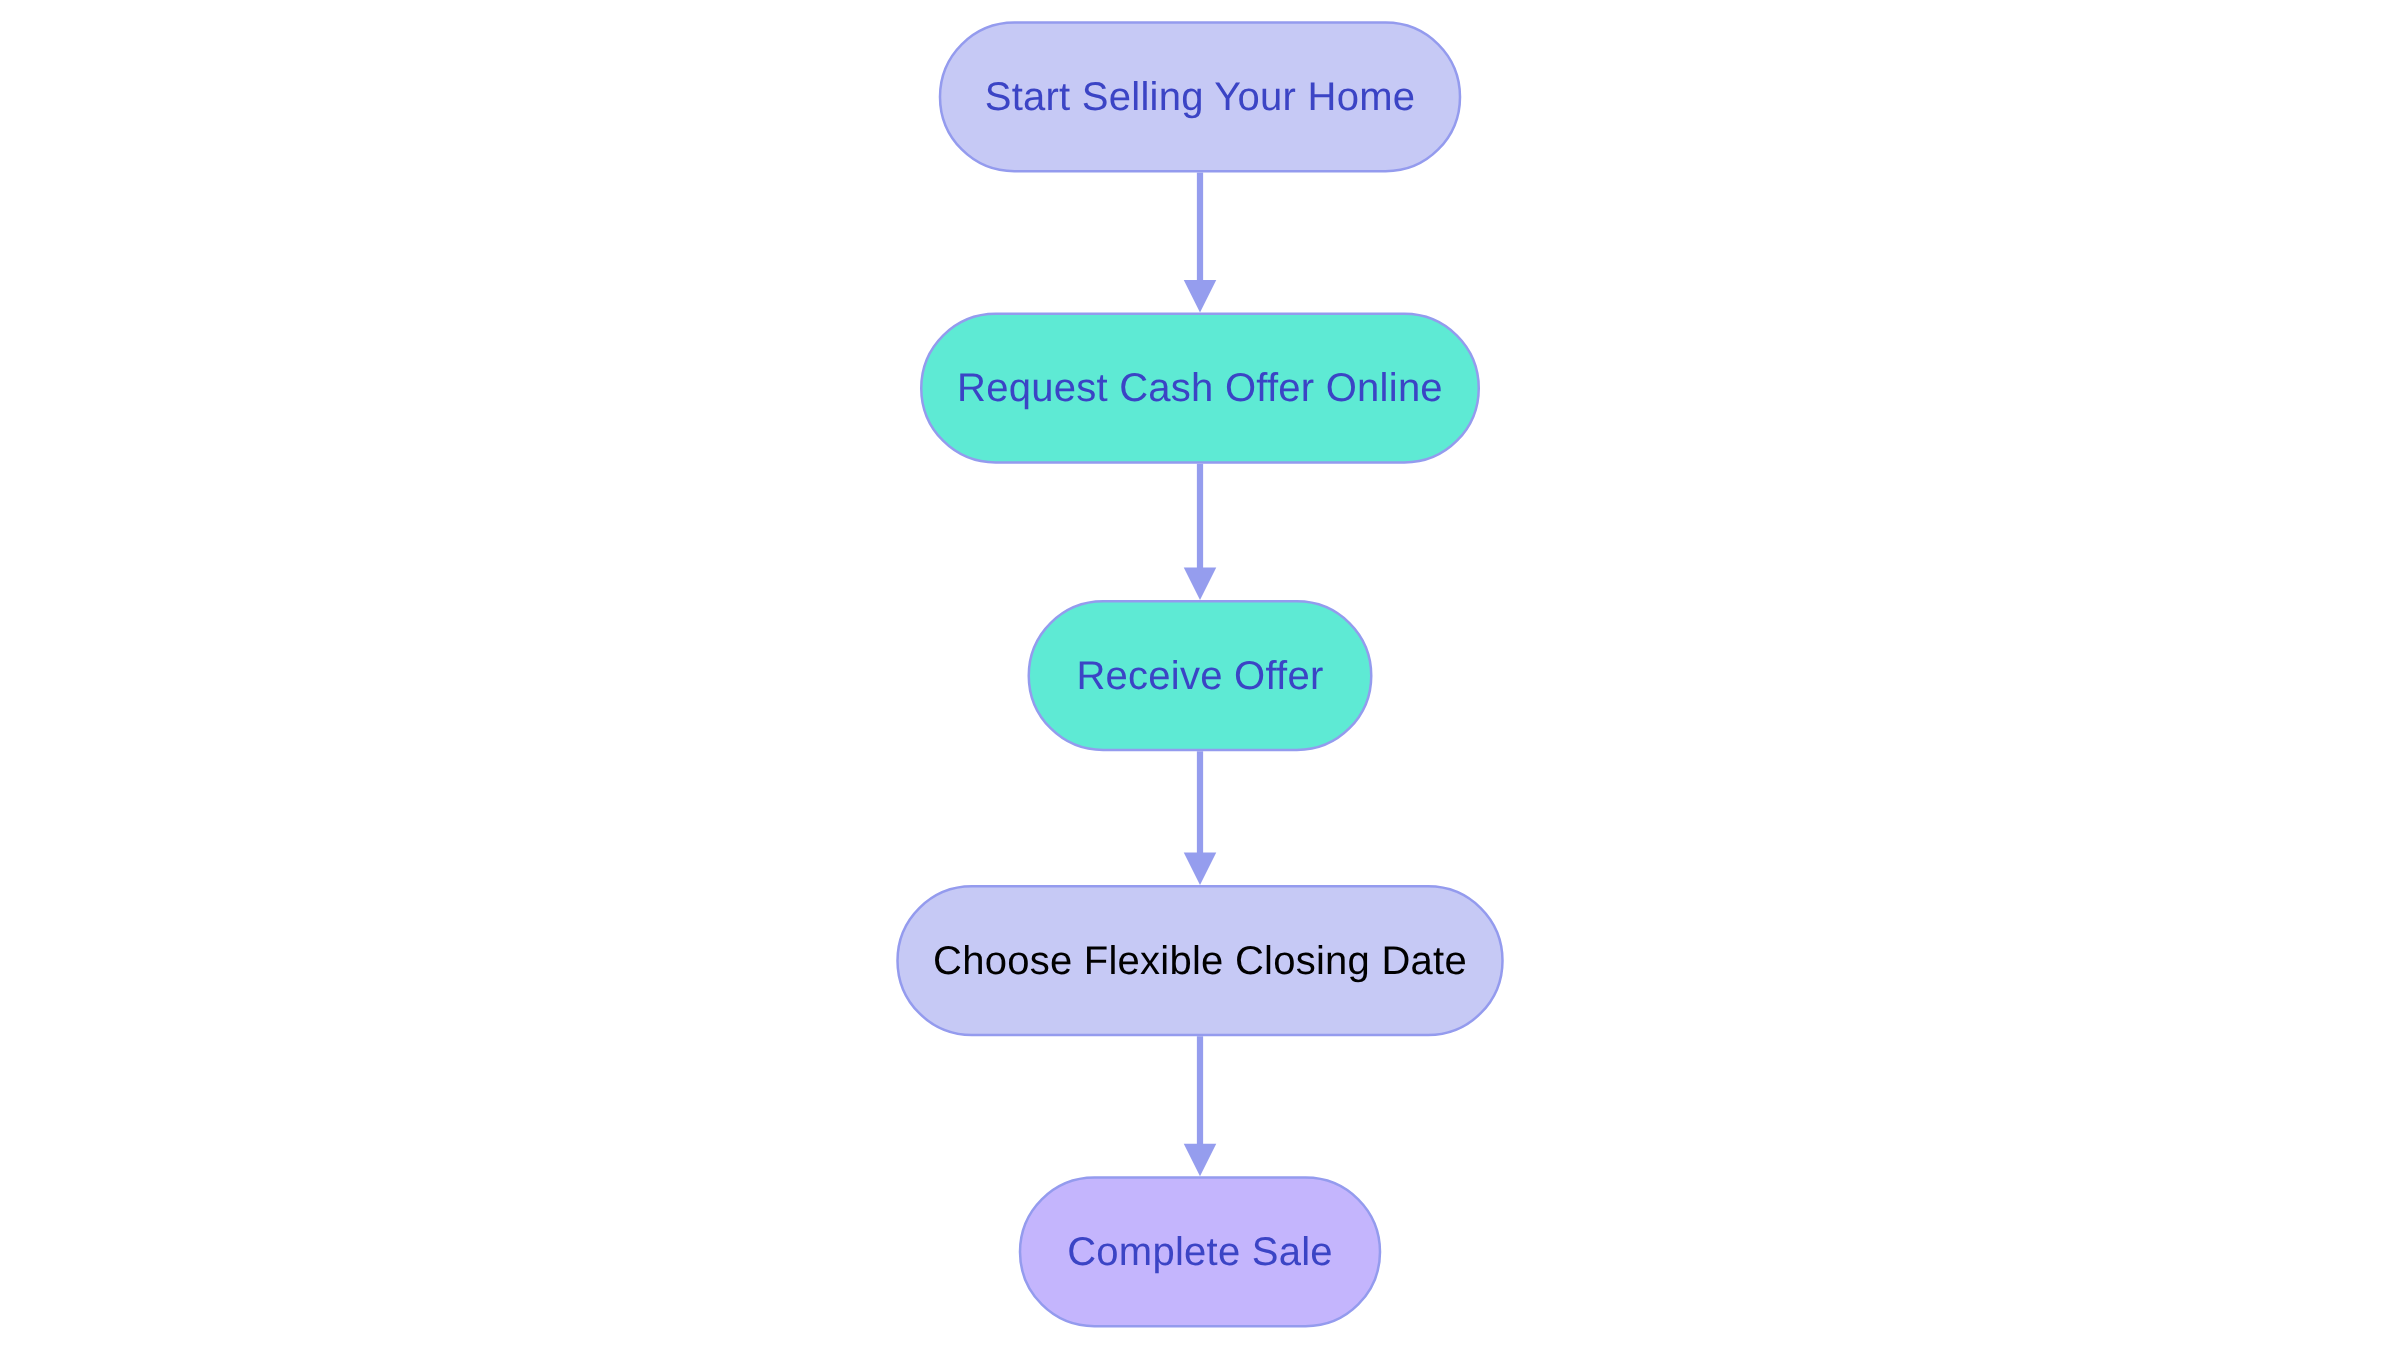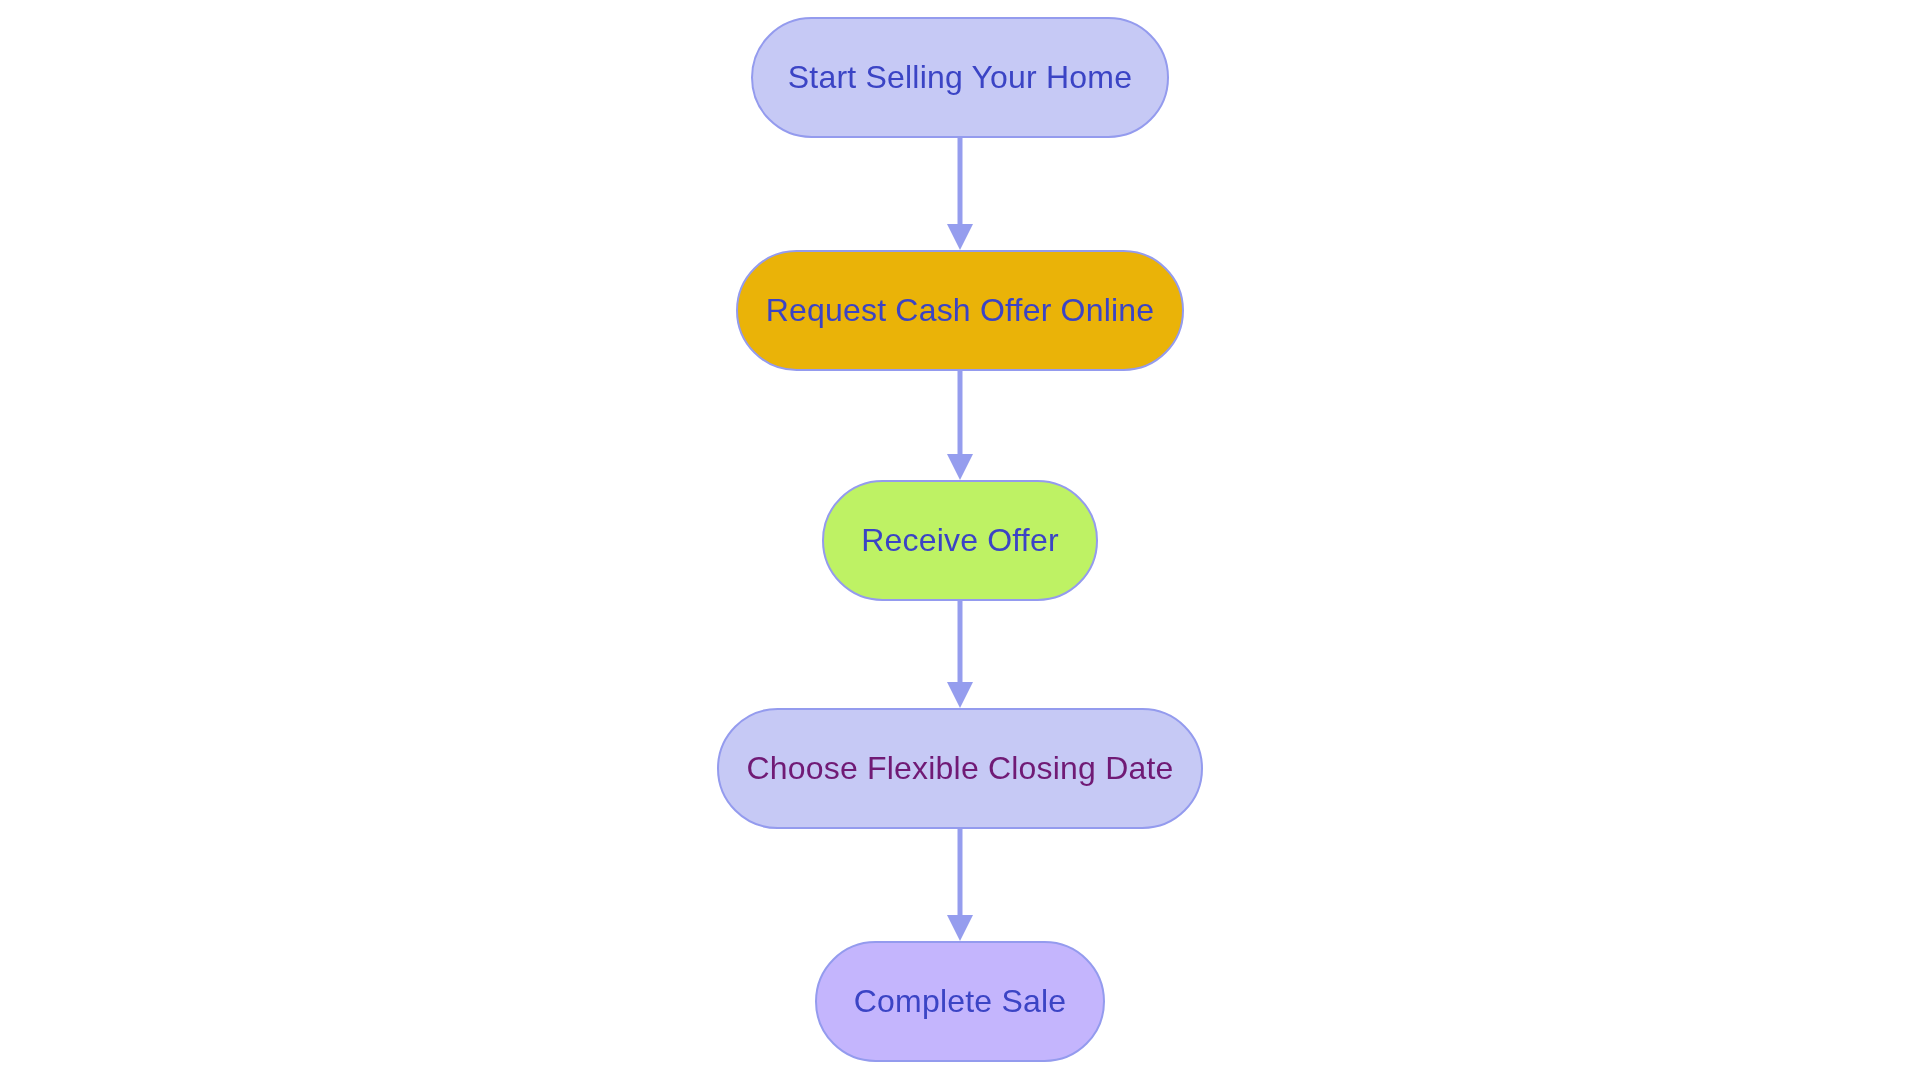--- a/index.html
+++ b/index.html
@@ -60,26 +60,26 @@
       </g>
       <g>
         <line x1="960" y1="829" x2="960" y2="919" stroke="#959dee" stroke-width="5"></line>
         <polygon points="947,915 973,915 960,941" fill="#959dee"></polygon>
       </g>
     </svg>
   <div id="node-layer">
       <div class="flow-node" style="left: 751px; top: 17px; width: 418px; height: 121px; background: rgb(198, 201, 245); border-color: rgb(148, 155, 238);">
         <span class="flow-node-label" style="color: rgb(59, 68, 197);">Start Selling Your Home</span>
       </div>
-      <div class="flow-node" style="left: 736px; top: 250px; width: 448px; height: 121px; background: #eab308; border-color: rgb(148, 155, 238);">
+      <div class="flow-node" style="left: 736px; top: 250px; width: 448px; height: 121px; background: #5eead4; border-color: rgb(148, 155, 238);">
         <span class="flow-node-label" style="color: rgb(59, 68, 197);">Request Cash Offer Online</span>
       </div>
-      <div class="flow-node" style="left: 822px; top: 480px; width: 276px; height: 121px; background: #bef264; border-color: rgb(148, 155, 238);">
+      <div class="flow-node" style="left: 822px; top: 480px; width: 276px; height: 121px; background: #5eead4; border-color: rgb(148, 155, 238);">
         <span class="flow-node-label" style="color: rgb(59, 68, 197);">Receive Offer</span>
       </div>
       <div class="flow-node" style="left: 717px; top: 708px; width: 486px; height: 121px; background: rgb(198, 201, 245); border-color: rgb(148, 155, 238);">
-        <span class="flow-node-label" style="color: #701a75;">Choose Flexible Closing Date</span>
+        <span class="flow-node-label" style="color: #000000;">Choose Flexible Closing Date</span>
       </div>
       <div class="flow-node" style="left: 815px; top: 941px; width: 290px; height: 121px; background: #c4b5fd; border-color: rgb(148, 155, 238);">
         <span class="flow-node-label" style="color: rgb(59, 68, 197);">Complete Sale</span>
       </div>
     </div>
 </div>
 
 </body></html>

